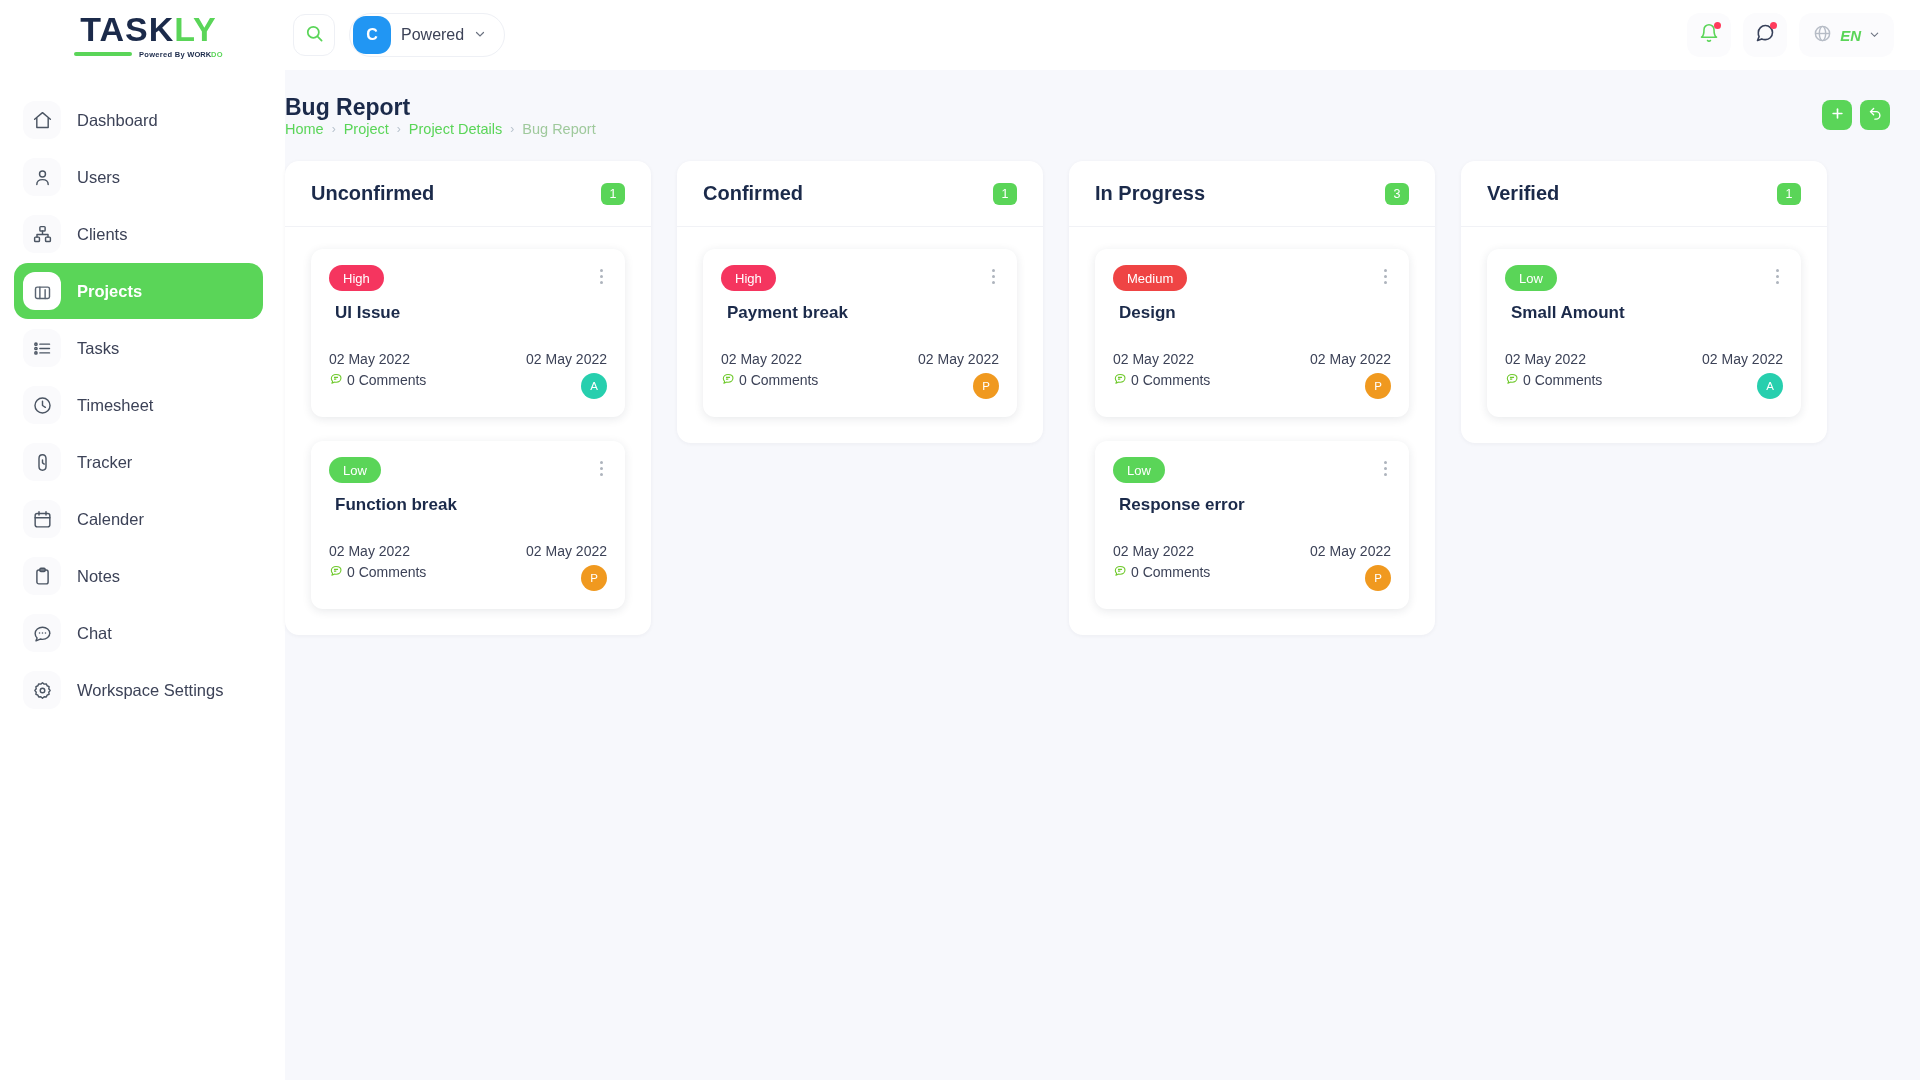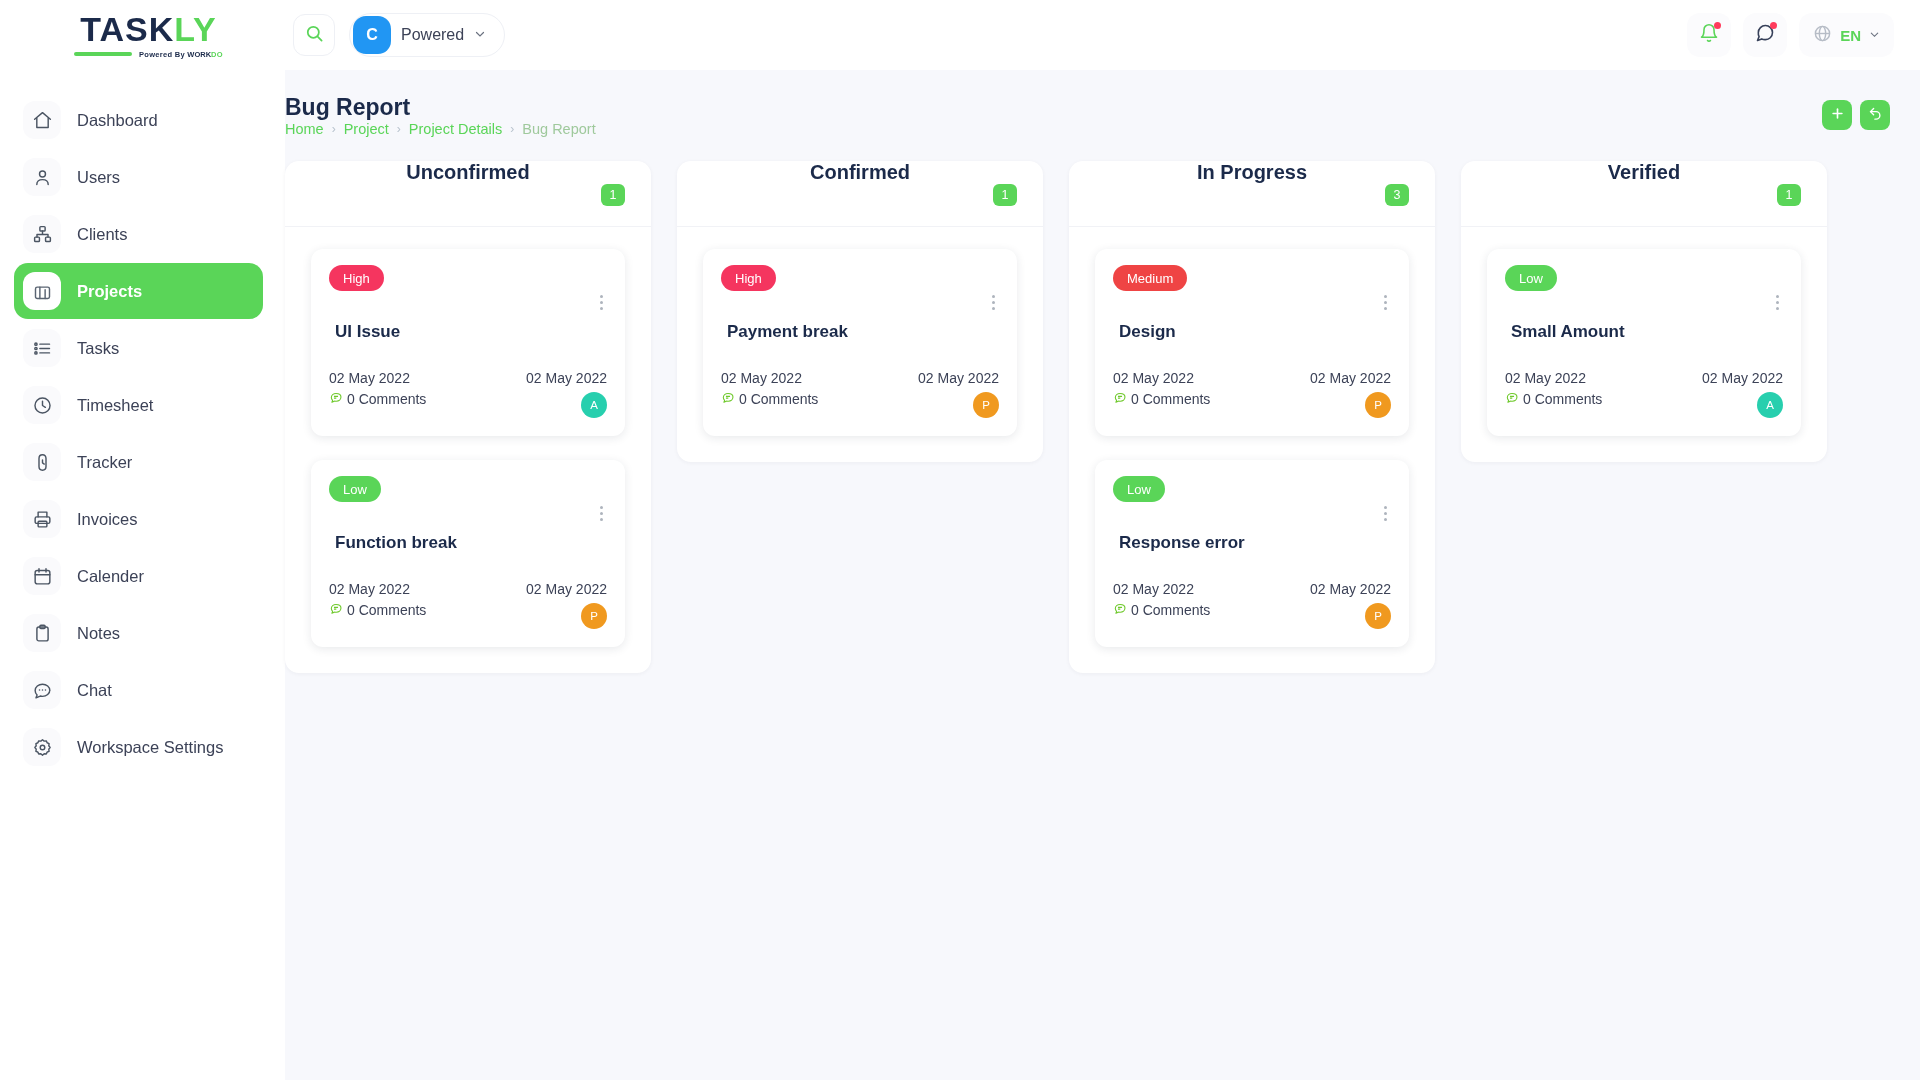--- a/index.html
+++ b/index.html
@@ -56,21 +56,21 @@
   .tb-avatar {
     width: 38px; height: 38px; border-radius: 13px;
     background: #2196f3; color: #fff;
     font-size: 16px; font-weight: 600;
     display: flex; align-items: center; justify-content: center;
   }
   .tb-company-name { font-size: 16px; color: #3c4257; }
 
   .tb-right {
     margin-left: auto; margin-right: 26px;
-    display: flex; align-items: center; gap: 12px;
+    display: flex; align-items: center; gap: 12px; font-style: italic;
   }
   .tb-icon-btn {
     position: relative;
     width: 44px; height: 44px;
     background: #fbfbfd; border-radius: 13px;
     display: flex; align-items: center; justify-content: center;
     cursor: pointer;
   }
   .dot-badge {
     position: absolute; top: 9px; right: 10px;
@@ -149,41 +149,40 @@
     width: 366px;
     background: #ffffff;
     border-radius: 14px;
     padding-bottom: 26px;
     box-shadow: 0 1px 4px rgba(30,40,60,0.05);
   }
   .col-head {
     height: 66px; padding: 0 26px;
     display: flex; align-items: center;
     border-bottom: 1px solid #f1f2f6;
-    flex-direction: column;
   }
   .col-title { font-size: 20px; font-weight: 600; color: #1b2a4a; }
   .col-count {
     margin-left: auto;
     min-width: 24px; height: 22px; padding: 0 7px;
     background: #5ad558; color: #fff;
     border-radius: 6px; font-size: 12.5px;
     display: flex; align-items: center; justify-content: center;
   }
   .col-body { padding: 22px 26px 0 26px; }
 
   .card {
     background: #ffffff;
     border-radius: 12px;
     box-shadow: 0 2px 10px rgba(30,40,60,0.10);
     padding: 16px 18px 18px 18px;
     margin-bottom: 24px;
   }
   .card:last-child { margin-bottom: 0; }
-  .card-top { display: flex; align-items: flex-start; flex-direction: column; }
+  .card-top { display: flex; align-items: flex-start; }
   .prio {
     height: 26px; padding: 0 14px;
     border-radius: 13px; color: #ffffff;
     font-size: 13px;
     display: flex; align-items: center;
   }
   .prio.high { background: #f5355f; }
   .prio.medium { background: #ef4444; }
   .prio.low { background: #5ad558; }
   .kebab {
@@ -349,30 +348,20 @@
       <span class="nav-label">Timesheet</span>
     </div>
     <div class="nav-item">
       <span class="nav-icon">
         <svg width="21" height="21" viewBox="0 0 24 24" fill="none" stroke="#4b5563" stroke-width="1.65" stroke-linecap="round" stroke-linejoin="round">
           <path d="M12 3.2c-2.6 0-4 1.5-4 4.2v9.2c0 2.7 1.4 4.2 4 4.2s4-1.5 4-4.2V7.4c0-2.7-1.4-4.2-4-4.2z"></path>
           <path d="M12 9v3.4l2 1.4"></path>
         </svg>
       </span>
       <span class="nav-label">Tracker</span>
-    </div>
-    <div class="nav-item">
-      <span class="nav-icon">
-        <svg width="21" height="21" viewBox="0 0 24 24" fill="none" stroke="#4b5563" stroke-width="1.65" stroke-linecap="round" stroke-linejoin="round">
-          <path d="M7 9V3.6h10V9"></path>
-          <rect x="3.6" y="9" width="16.8" height="7.4" rx="1.8"></rect>
-          <rect x="7" y="14" width="10" height="6.4" rx="1"></rect>
-        </svg>
-      </span>
-      <span class="nav-label">Invoices</span>
     </div>
     <div class="nav-item">
       <span class="nav-icon">
         <svg width="21" height="21" viewBox="0 0 24 24" fill="none" stroke="#4b5563" stroke-width="1.65" stroke-linecap="round" stroke-linejoin="round">
           <rect x="3.6" y="5.2" width="16.8" height="15.2" rx="2.4"></rect>
           <path d="M3.6 10h16.8"></path>
           <path d="M8 3.2v3.6M16 3.2v3.6"></path>
         </svg>
       </span>
       <span class="nav-label">Calender</span>

